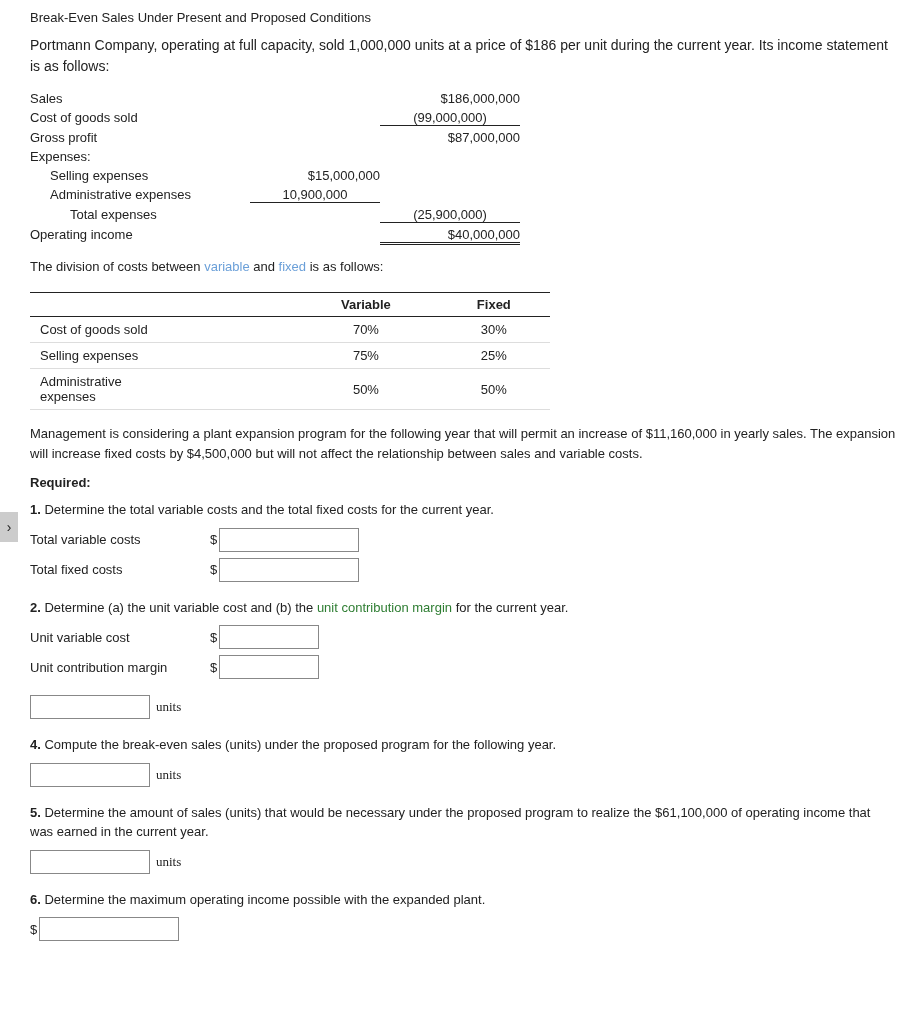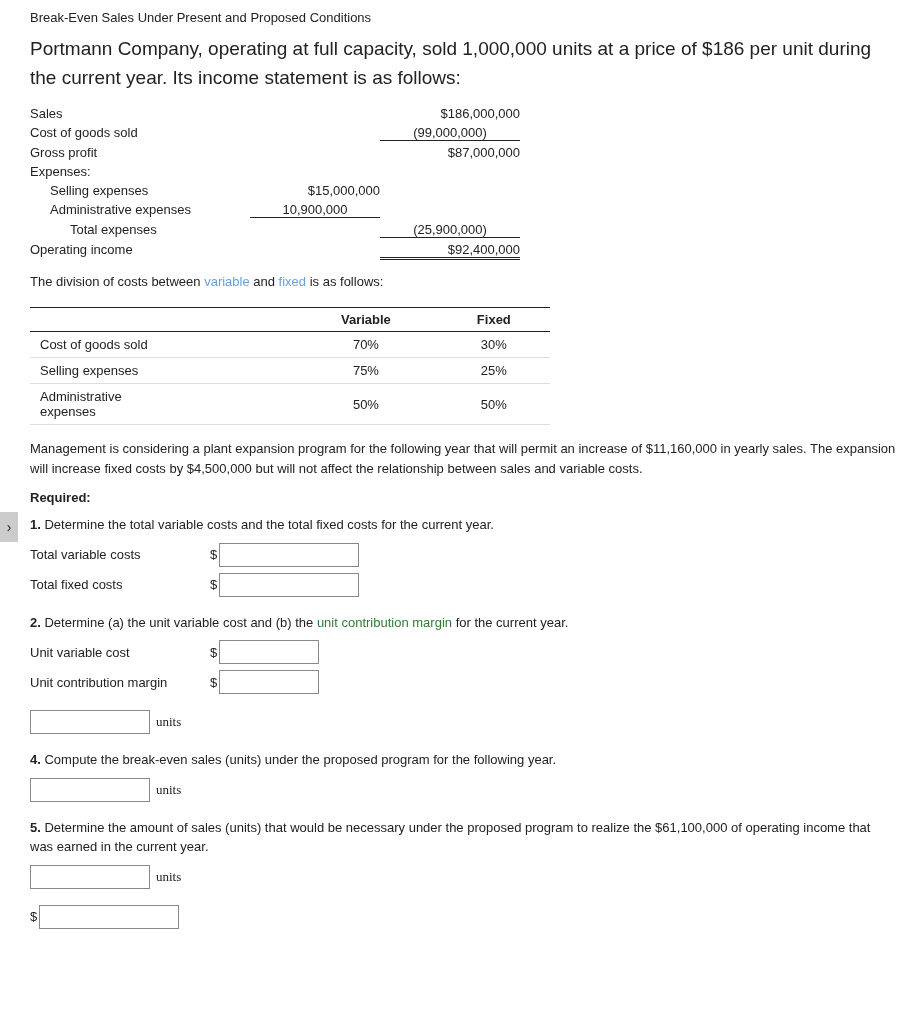--- a/index.html
+++ b/index.html
@@ -10,21 +10,21 @@
       background: #fff;
       padding: 10px 20px 20px 30px;
       max-width: 916px;
     }
     .page-title {
       font-size: 13px;
       margin-bottom: 10px;
       color: #222;
     }
     .intro-text {
-      font-size: 19px;
+      font-size: 14px;
       margin-bottom: 14px;
       line-height: 1.5;
     }
     .income-statement {
       margin-bottom: 14px;
     }
     .income-row {
       display: flex;
       align-items: baseline;
       margin-bottom: 4px;
@@ -194,21 +194,21 @@
 
   <div class="income-row">
     <span class="income-label indent2">Total expenses</span>
     <span class="income-col1"></span>
     <span class="income-col2 underline">(25,900,000)</span>
   </div>
 
   <div class="income-row">
     <span class="income-label">Operating income</span>
     <span class="income-col1"></span>
-    <span class="income-col2 double-underline">$92,400,000</span>
+    <span class="income-col2 double-underline">$40,000,000</span>
   </div>
 </div>
 
 <div class="cost-division-text">
   The division of costs between <span style="color:#6a9fd8;">variable</span> and <span style="color:#6a9fd8;">fixed</span> is as follows:
 </div>
 
 <table class="cost-table">
   <thead>
     <tr>
@@ -297,17 +297,21 @@
     <span class="q-num">5.</span>
     <span> Determine the amount of sales (units) that would be necessary under the proposed program to realize the $61,100,000 of operating income that was earned in the current year.</span>
   </div>
   <div class="input-row">
     <input type="text" class="input-field-unit" style="">
     <span class="unit-label">units</span>
   </div>
 </div>
 
 <div class="question-block">
+  <div class="question-intro">
+    <span class="q-num">6.</span>
+    <span> Determine the maximum operating income possible with the expanded plant.</span>
+  </div>
   <div class="input-row">
     <span class="dollar-sign">$</span>
     <input type="text" class="input-field" style="">
   </div>
 </div>
 
 </body></html>

